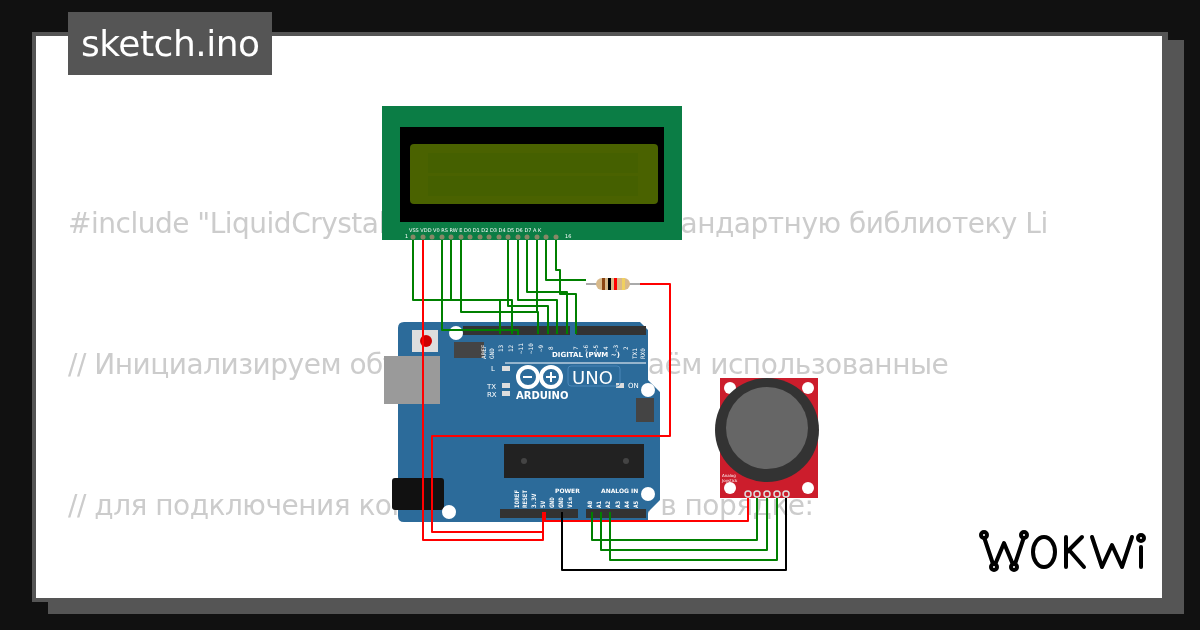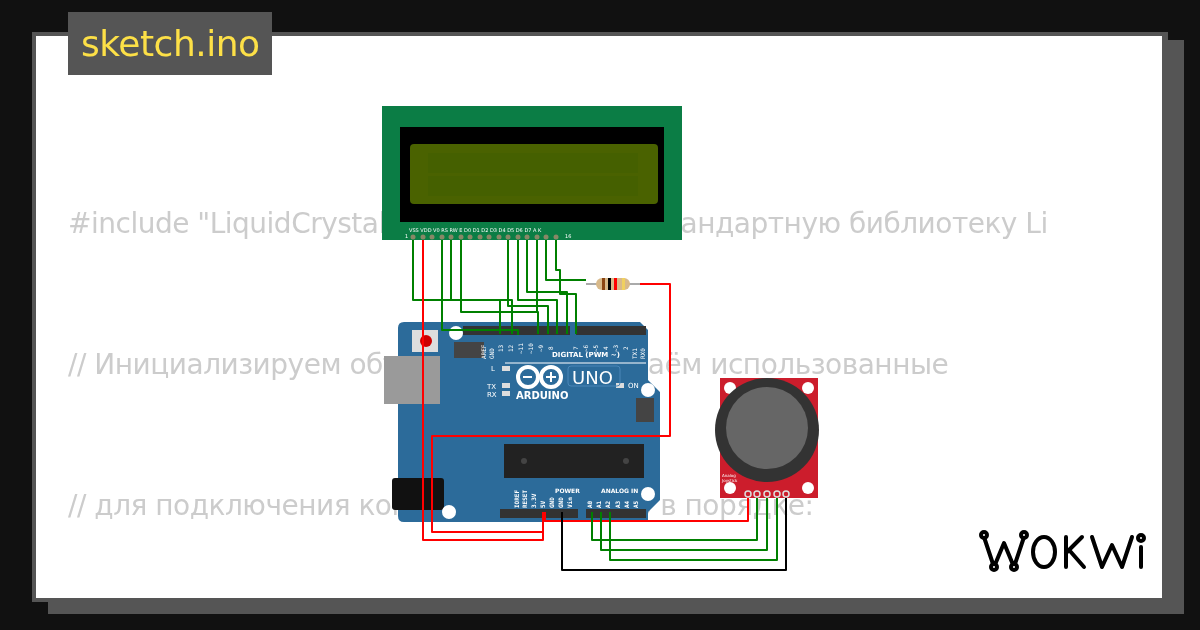--- a/index.html
+++ b/index.html
@@ -2,21 +2,21 @@
 <html><head>
 <meta charset="utf-8">
 <style>
   html,body{margin:0;padding:0;}
   body{width:1200px;height:630px;background:#111111;position:relative;overflow:hidden;font-family:"DejaVu Sans",sans-serif;}
   .shadow{position:absolute;left:48px;top:40px;width:1136px;height:574px;background:#555555;}
   .card{position:absolute;left:32px;top:32px;width:1136px;height:570px;background:#555555;}
   .card-inner{position:absolute;left:4px;top:4px;width:1126px;height:562px;background:#ffffff;overflow:hidden;}
   .code{position:absolute;left:32px;top:70px;margin:0;font-family:"DejaVu Sans",sans-serif;font-size:28px;line-height:47px;color:#cccccc;white-space:pre;letter-spacing:-0.5px;}
   .code-line{display:block;height:47px;}
-  .title-tab{position:absolute;left:68px;top:12px;height:63px;padding:0 13px;background:#555555;color:#fde047;font-size:36px;line-height:63px;font-family:"DejaVu Sans",sans-serif;letter-spacing:-0.5px;}
+  .title-tab{position:absolute;left:68px;top:12px;height:63px;padding:0 13px;background:#555555;color:#ffffff;font-size:36px;line-height:63px;font-family:"DejaVu Sans",sans-serif;letter-spacing:-0.5px;}
   .circuit{position:absolute;left:0;top:0;width:1200px;height:630px;}
   .logo{position:absolute;left:978px;top:525px;width:170px;height:50px;}
 </style>
 </head>
 <body>
 
 <div class="shadow"></div>
 <div class="card">
   <div class="card-inner">
     <div class="code">

